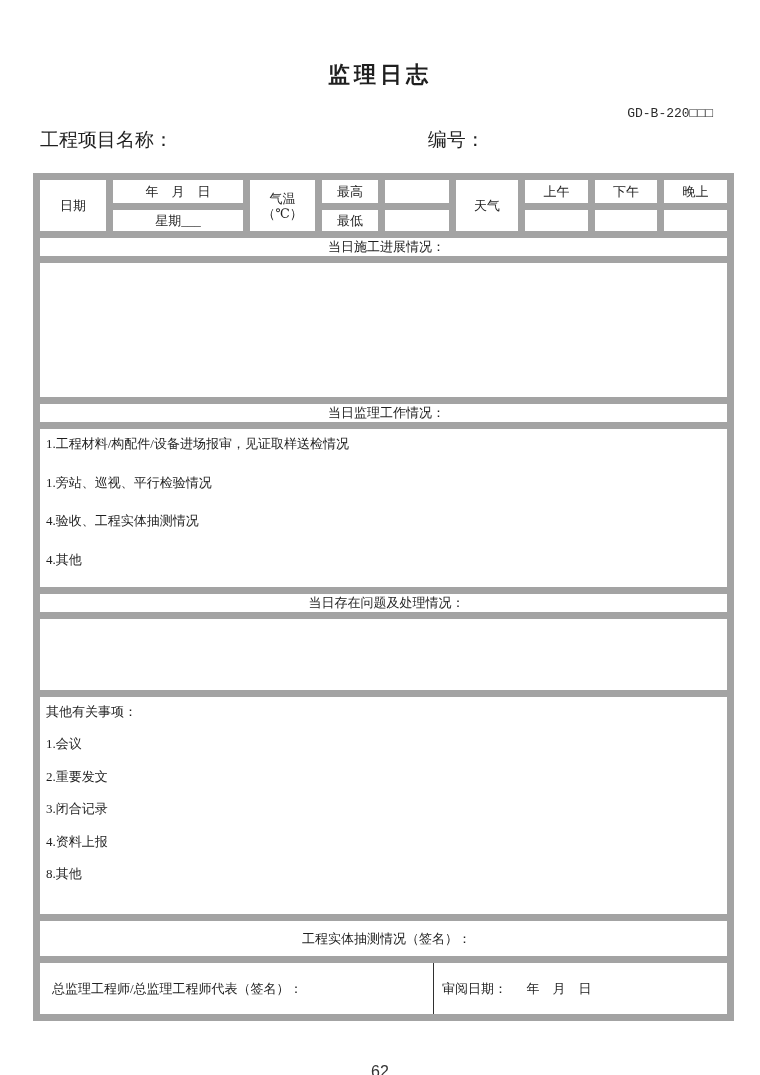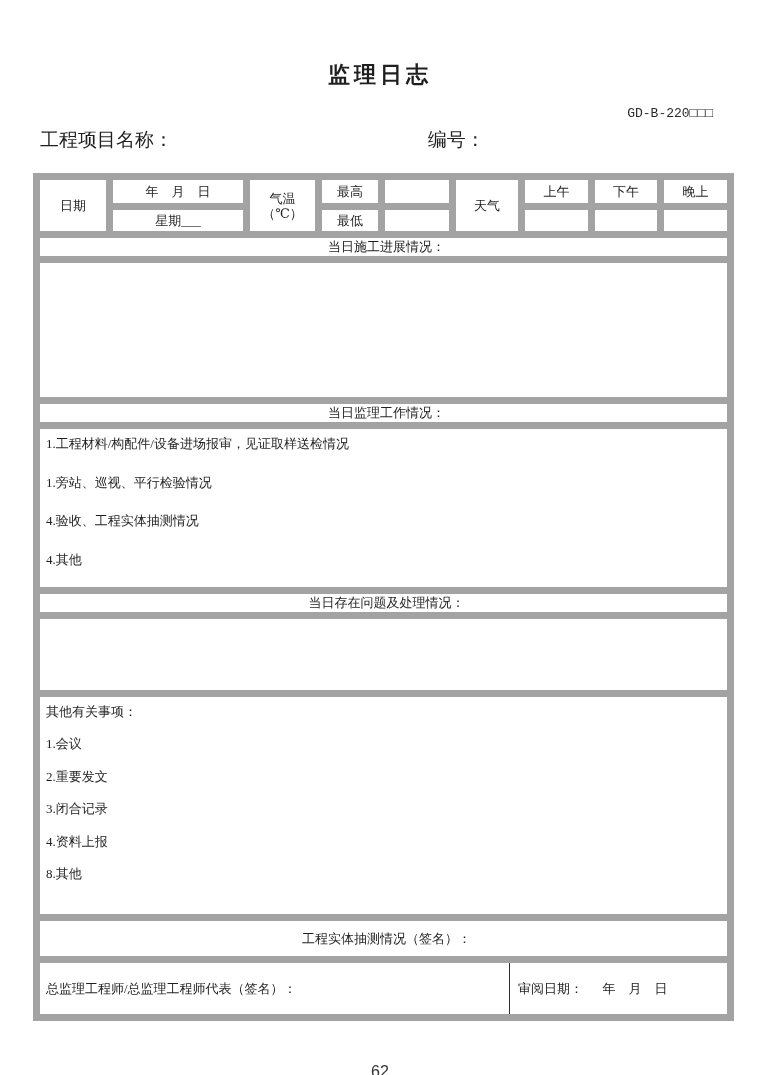--- a/index.html
+++ b/index.html
@@ -80,25 +80,25 @@
     text-align: left;
   }
   .items-flex.tall { padding-bottom: 31px; }
   .split-cell { padding: 0 !important; }
   .split {
     display: flex;
     height: 100%;
     align-items: stretch;
   }
   .split-left {
-    width: 470px;
+    width: 394px;
     border-right: 1px solid #2f2f2f;
     display: flex;
     align-items: center;
-    padding-left: 6px;
+    padding-left: 12px;
     text-align: left;
   }
   .split-right {
     flex: 1;
     display: flex;
     align-items: center;
     padding-left: 8px;
     text-align: right;
   }
   .footer {

